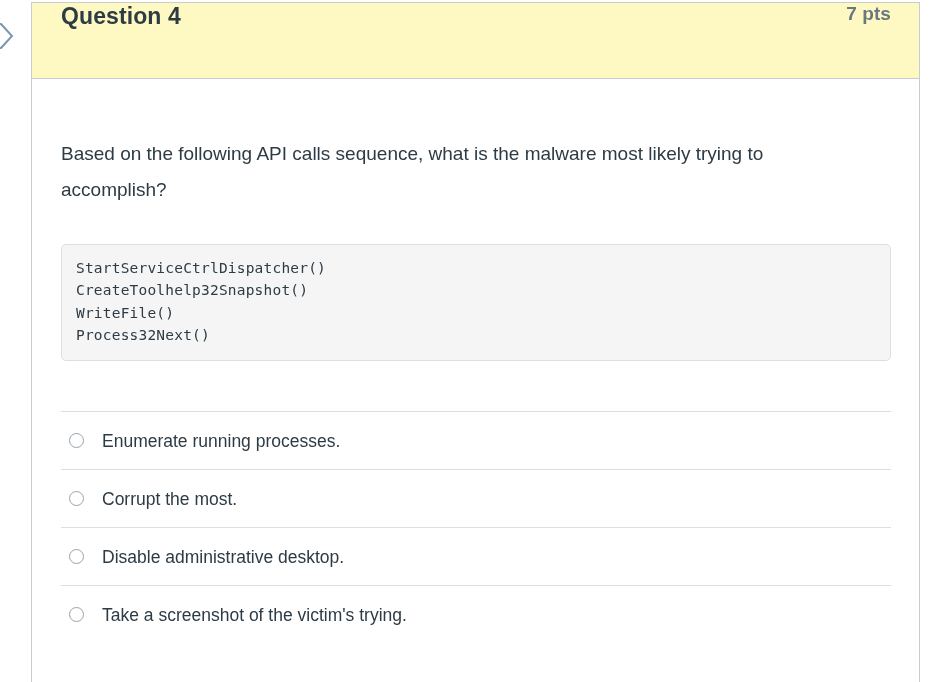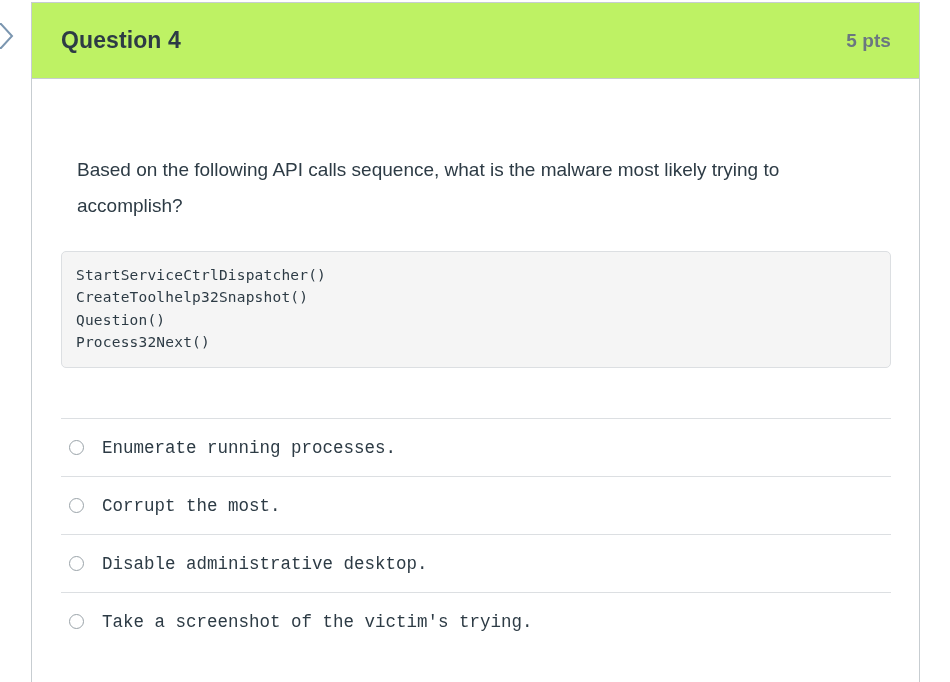--- a/index.html
+++ b/index.html
@@ -42,24 +42,24 @@
     height: 690px;
     box-sizing: border-box;
     border: 1px solid #c7cdd1;
     border-bottom: none;
     background: #ffffff;
   }
 
   .question-header {
     height: 76px;
     box-sizing: border-box;
-    background: #bef264;
+    background: #fef9c3;
     border-bottom: 1px solid #c7cdd1;
     display: flex;
-    align-items: center;
+    align-items: flex-start;
     justify-content: space-between;
     padding: 0 28px 0 29px;
   }
 
   .question-title {
     font-size: 23px;
     font-weight: bold;
     color: #2d3b45;
     letter-spacing: 0.1px;
   }
@@ -69,30 +69,30 @@
     font-weight: bold;
     color: #6b7780;
     letter-spacing: 0.1px;
   }
 
   .question-body {
     padding: 0 29px;
   }
 
   .question-prompt {
-    margin: 16px;
+    margin: 0;
     padding-top: 57px;
     font-size: 19px;
     line-height: 36px;
     color: #2d3b45;
     max-width: 800px;
   }
 
   .code-block {
-    margin-top: 27px;
+    margin-top: 36px;
     box-sizing: border-box;
     width: 830px;
     border: 1px solid #dcdfe2;
     border-radius: 5px;
     background: #f5f5f5;
     padding: 12px 14px 14px 14px;
   }
 
   .code-line {
     font-family: "DejaVu Sans Mono", "Liberation Mono", monospace;
@@ -107,21 +107,20 @@
     margin-top: 50px;
     width: 830px;
   }
 
   .answer-row {
     display: flex;
     align-items: center;
     height: 57px;
     border-top: 1px solid #dcdfe2;
     cursor: pointer;
-    font-family: Liberation Mono, monospace;
   }
 
   .radio-icon {
     flex: 0 0 auto;
     width: 15px;
     height: 15px;
     margin-left: 8px;
     margin-right: 18px;
     border: 1.5px solid #9aa3a9;
     border-radius: 50%;
@@ -143,31 +142,31 @@
   <div class="flag-marker">
     <svg width="28" height="26" viewBox="0 0 28 26" fill="none" aria-hidden="true">
       <path d="M1 1 H15 L26 13 L15 25 H1 Z" stroke="#7b96b0" stroke-width="2" fill="#ffffff"></path>
     </svg>
   </div>
 
   <div class="question-card">
 
     <div class="question-header">
       <div class="question-title">Question 4</div>
-      <div class="question-points">5 pts</div>
+      <div class="question-points">7 pts</div>
     </div>
 
     <div class="question-body">
 
       <p class="question-prompt">Based on the following API calls sequence, what is the malware most likely trying to accomplish?</p>
 
       <div class="code-block">
         <div class="code-line">StartServiceCtrlDispatcher()</div>
         <div class="code-line">CreateToolhelp32Snapshot()</div>
-        <div class="code-line">Question()</div>
+        <div class="code-line">WriteFile()</div>
         <div class="code-line">Process32Next()</div>
       </div>
 
       <div class="answers">
 
         <div class="answer-row">
           <span class="radio-icon"></span>
           <span class="answer-label">Enumerate running processes.</span>
         </div>
 

